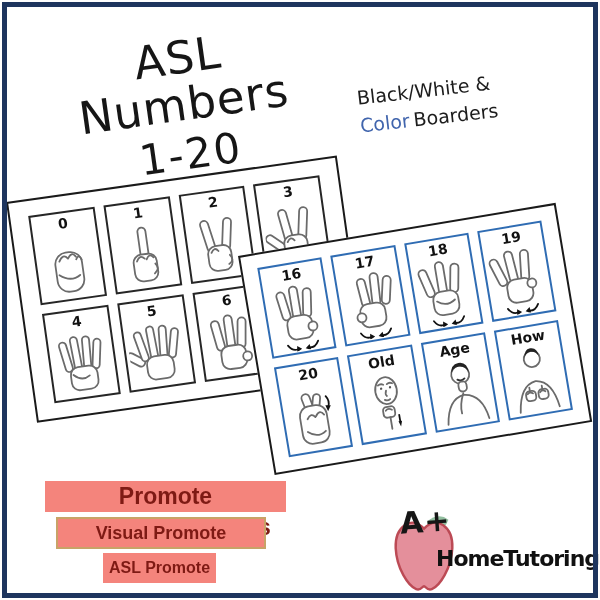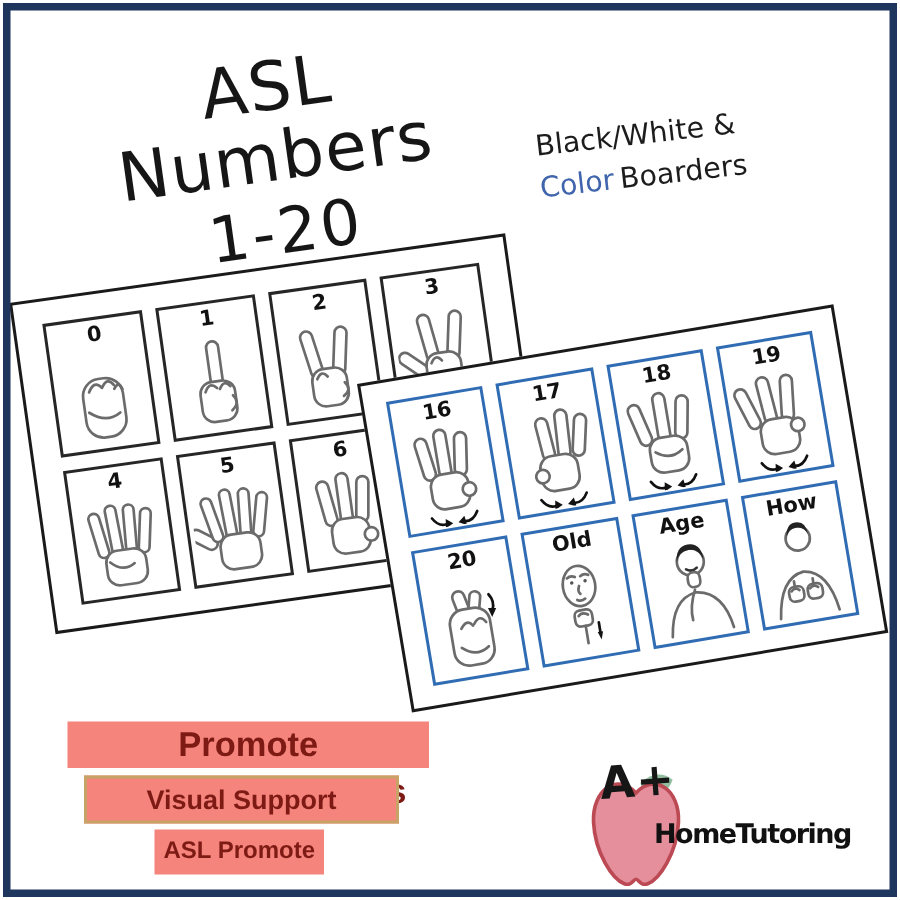--- a/index.html
+++ b/index.html
@@ -65,21 +65,21 @@
   .banner.b3{left:103px;top:553px;width:113px;height:30px;line-height:30px;font-size:16px;}
 
   
   .logo{position:absolute;left:386px;top:504px;width:205px;height:90px;z-index:3;}
   .logo .apple{position:absolute;left:2px;top:8px;width:72px;height:82px;}
   .logo .aplus{
     position:absolute;left:14px;top:0px;font-size:30px;font-weight:bold;color:#161616;
     transform:rotate(-4deg);letter-spacing:1px;
   }
   .logo .brand{
-    position:absolute;left:50px;top:42px;font-size:18px;font-weight:bold;color:#111;
+    position:absolute;left:50px;top:42px;font-size:22px;font-weight:bold;color:#111;
     letter-spacing:-1px;white-space:nowrap;
   }
   .defs{position:absolute;width:0;height:0;overflow:hidden;}
 </style>
 </head>
 <body>
 
 <svg class="defs" xmlns="http://www.w3.org/2000/svg">
   <defs>
     <g id="motion-arrows" stroke="#111" stroke-width="2" fill="none" stroke-linecap="round">
@@ -337,21 +337,21 @@
   </div>
     <div class="card">
     <div class="card-label">How</div>
     <svg class="card-art" viewBox="0 0 64 76" xmlns="http://www.w3.org/2000/svg">
         <use href="#how-sign-icon"></use>
       </svg>
   </div>
   </div>
 
 <div class="banner b1">Promote Foundational Skills</div>
-<div class="banner b2">Visual Support</div>
+<div class="banner b2">Visual Promote</div>
 <div class="banner b3">ASL Promote</div>
 
 <div class="logo">
   <svg class="apple" viewBox="0 0 70 84" xmlns="http://www.w3.org/2000/svg">
     <path d="M38,10 Q50,0 60,8 Q56,20 44,18 Q39,16 38,10 Z" fill="#93bfa0" stroke="none"></path>
     <path d="M35,17 C22,3 5,15 6,37 C7,58 19,76 27,79 C32,81 33,76 35,76 C37,76 38,81 43,79 C51,76 63,58 64,37 C65,15 48,3 35,17 Z" fill="#e48f9b" stroke="#bc4a55" stroke-width="2.5"></path>
   </svg>
   <div class="aplus">A+</div>
   <div class="brand">HomeTutoring</div>
 </div>

